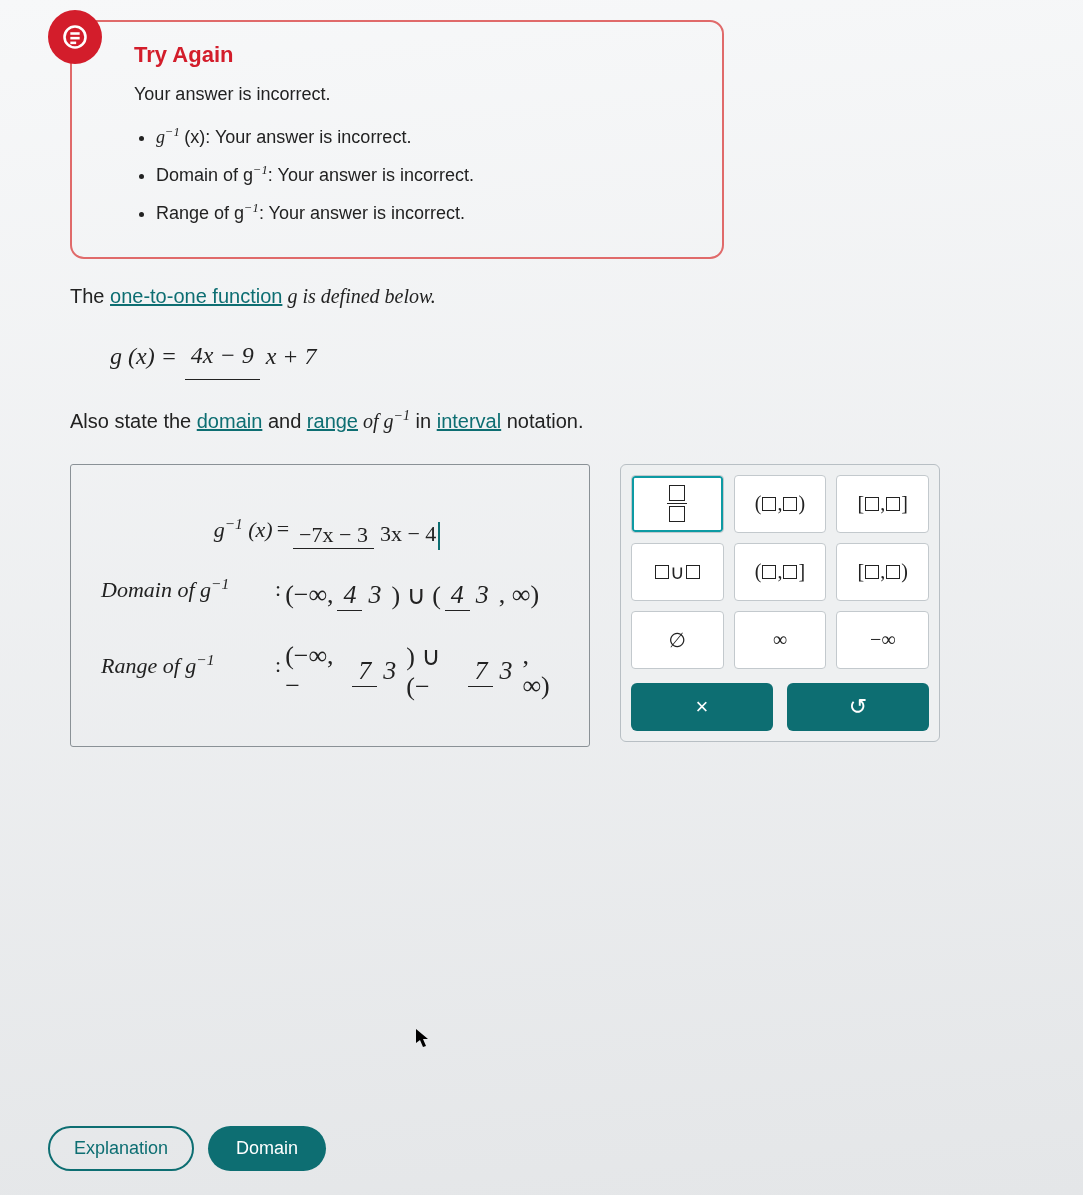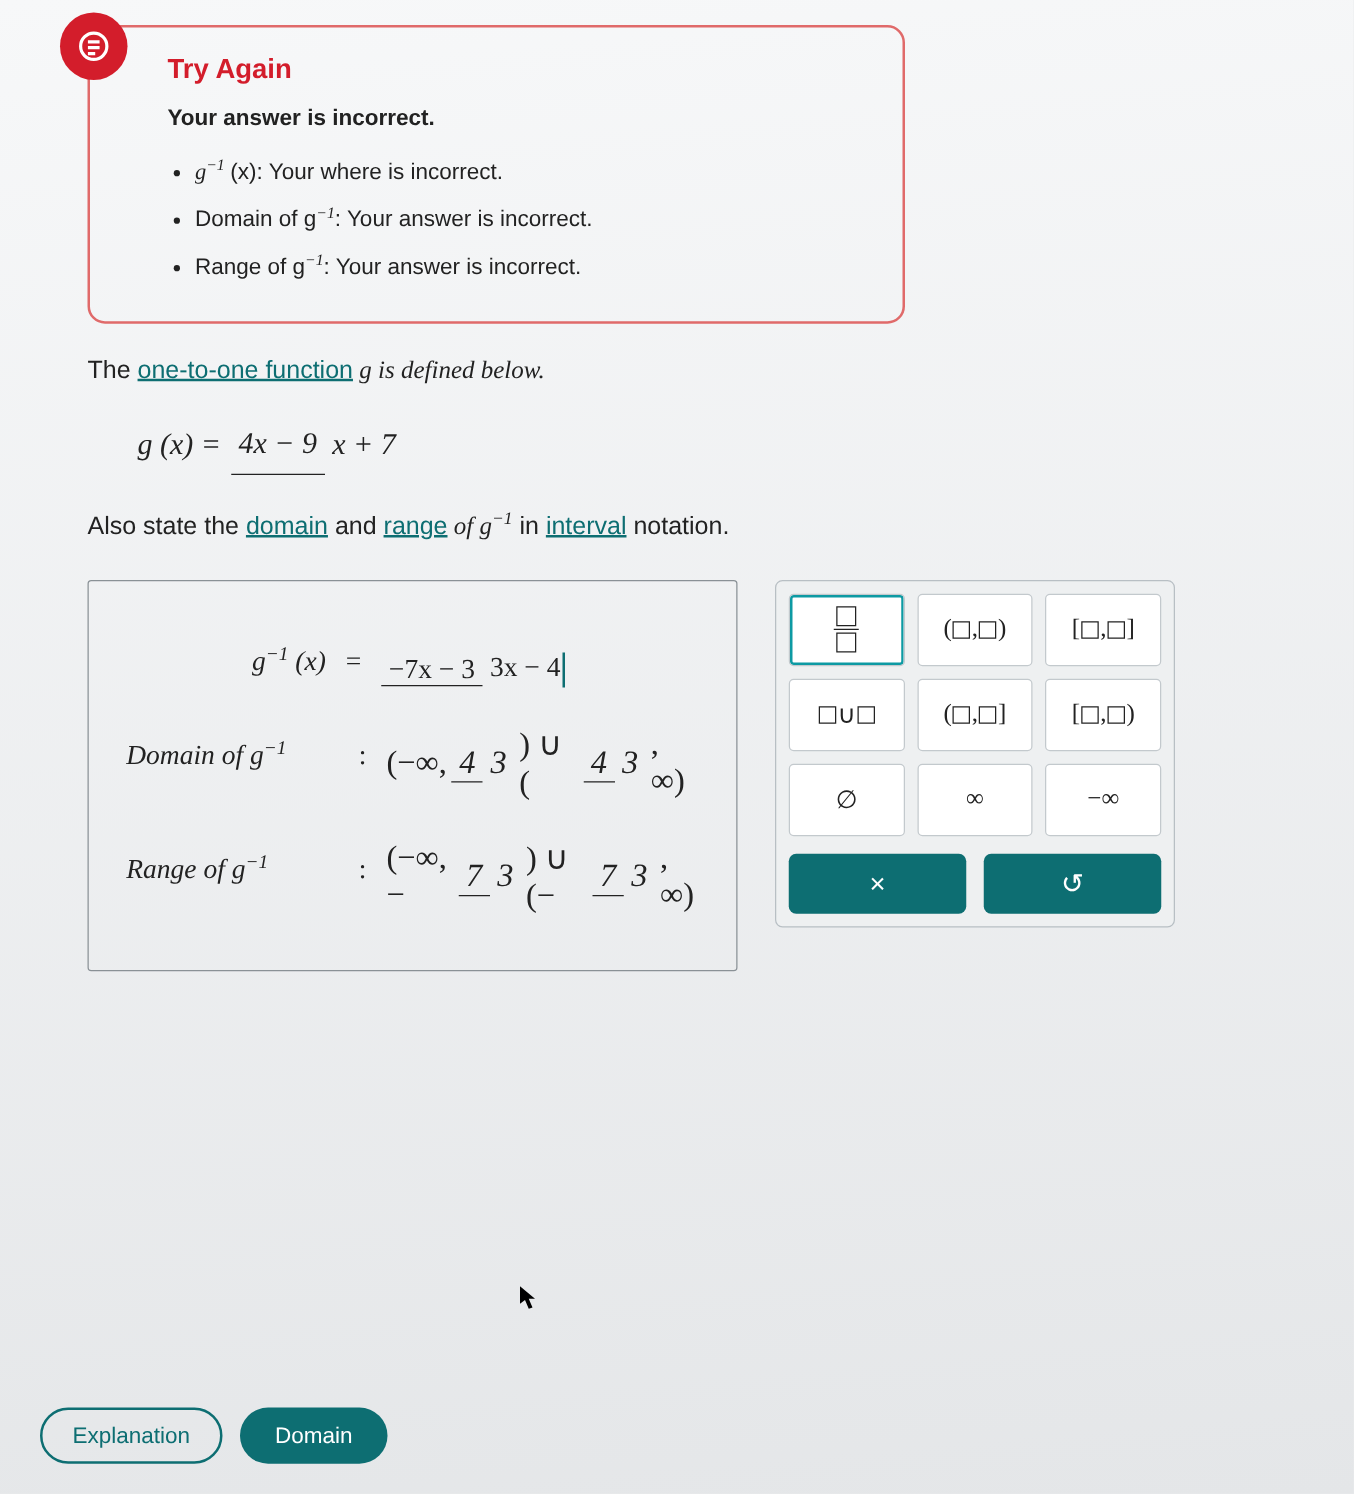--- a/index.html
+++ b/index.html
@@ -2,48 +2,48 @@
 <html><head>
 <meta charset="utf-8">
 <style>
   html,body{margin:0;padding:0;background:#e9ebec;font-family:Arial,Helvetica,sans-serif;color:#222;}
   .page{width:1083px;min-height:1195px;background:linear-gradient(175deg,#f7f8f9 0%,#e4e6e8 100%);box-sizing:border-box;padding:20px 40px 30px 70px;position:relative;}
   .fb-wrap{position:relative;}
   .fb-badge{position:absolute;left:-22px;top:-10px;width:54px;height:54px;border-radius:50%;background:#d31d2b;display:flex;align-items:center;justify-content:center;z-index:2;}
   .fb-badge svg{width:28px;height:28px;stroke:#fff;stroke-width:2.2;fill:none;}
   .fb-box{border:2px solid #e06a6a;border-radius:14px;padding:20px 28px 24px 62px;max-width:560px;background:transparent;}
   .fb-title{color:#d31d2b;font-weight:bold;font-size:22px;margin-bottom:16px;}
-  .fb-sub{font-weight:bold;font-size:18px;margin:6px 0 14px 0;color:#222;}
+  .fb-sub{font-weight:normal;font-size:18px;margin:6px 0 14px 0;color:#222;}
   .fb-list{margin:0;padding-left:22px;font-size:18px;line-height:2.0;}
   .fb-list li{margin:2px 0;}
   .problem{margin-top:18px;font-size:20px;line-height:1.9;max-width:800px;}
   .term{color:#0d6e72;text-decoration:underline;}
   .math{font-family:'Times New Roman',serif;font-style:italic;}
   .sup{font-size:0.7em;vertical-align:super;}
   .g-def{margin:18px 0 22px 40px;font-family:'Times New Roman',serif;font-style:italic;font-size:24px;display:flex;align-items:center;gap:8px;}
   .frac{display:inline-flex;flex-direction:row;align-items:center;font-style:italic;}
   .frac .num{border-bottom:1.5px solid #222;padding:0 6px;}
   .frac .den{padding:0 6px;}
   .work{display:flex;gap:30px;align-items:flex-start;margin-top:24px;}
   .ans-box{border:1.5px solid #8a9196;border-radius:3px;padding:26px 30px;width:520px;box-sizing:border-box;font-family:'Times New Roman',serif;font-size:22px;}
-  .ans-row{display:flex;align-items:center;margin:18px 0;gap:16px;}
+  .ans-row{display:flex;align-items:center;margin:18px 0;gap:4px;}
   .ans-label{font-style:italic;min-width:170px;}
   .ans-val{font-style:normal;margin-top:12px;}
   .cursor{display:inline-block;width:0;height:28px;border-left:2px solid #0d6e72;vertical-align:middle;margin-left:2px;}
   .pal{border:1.5px solid #b8bfc4;border-radius:6px;background:#eef0f1;padding:10px;width:320px;box-sizing:border-box;}
   .pal-grid{display:grid;grid-template-columns:repeat(3,1fr);gap:10px;}
   .pal-btn{background:#fff;border:1px solid #c3c9cd;border-radius:4px;height:56px;display:flex;align-items:center;justify-content:center;font-family:'Times New Roman',serif;font-size:20px;cursor:pointer;}
   .pal-btn.sel{box-shadow:0 0 0 2px #0d9aa3 inset;}
   .pal-btn .sq{display:inline-block;width:12px;height:12px;border:1.5px solid #222;margin:0 1px;}
   .pal-btn .mini-frac{display:inline-flex;flex-direction:column;align-items:center;}
   .pal-btn .mini-frac span{display:block;width:14px;height:14px;border:1.5px solid #222;}
   .pal-btn .mini-frac .bar{border:none;border-top:1.5px solid #222;height:0;width:20px;margin:2px 0;}
   .pal-actions{display:flex;gap:14px;margin-top:14px;}
   .act{flex:1;height:48px;border-radius:6px;background:#0d6e72;color:#fff;display:flex;align-items:center;justify-content:center;font-size:22px;cursor:pointer;}
-  .footer{position:absolute;left:32px;bottom:24px;display:flex;gap:14px;align-items:center;}
+  .footer{position:absolute;left:48px;bottom:24px;display:flex;gap:14px;align-items:center;}
   .btn-outline{border:2px solid #0d6e72;color:#0d6e72;background:transparent;border-radius:24px;padding:10px 24px;font-size:18px;cursor:pointer;}
   .btn-solid{background:#0d6e72;color:#fff;border:none;border-radius:24px;padding:12px 28px;font-size:18px;cursor:pointer;}
   .mcursor{position:absolute;left:415px;top:1028px;font-size:20px;color:#000;}
 </style>
 </head>
 <body>
 
 <div class="page">
 
   <div class="fb-wrap">
@@ -53,21 +53,21 @@
           <line x1="8" y1="9" x2="16" y2="9"></line>
           <line x1="8" y1="13" x2="16" y2="13"></line>
           <line x1="8" y1="17" x2="13" y2="17"></line>
         </svg>
     </div>
     <div class="fb-box">
       <div class="fb-title">Try Again</div>
       <div class="fb-sub">Your answer is incorrect.</div>
       <ul class="fb-list">
         <li>
-          <span class="math">g</span><span class="math sup">−1</span><span class="math"> </span><span>(x): Your where is incorrect.</span>
+          <span class="math">g</span><span class="math sup">−1</span><span class="math"> </span><span>(x): Your answer is incorrect.</span>
         </li>
         <li>
           <span>Domain of g</span><span class="math sup">−1</span><span>: Your answer is incorrect.</span>
         </li>
         <li>
           <span>Range of g</span><span class="math sup">−1</span><span>: Your answer is incorrect.</span>
         </li>
       </ul>
     </div>
   </div>

